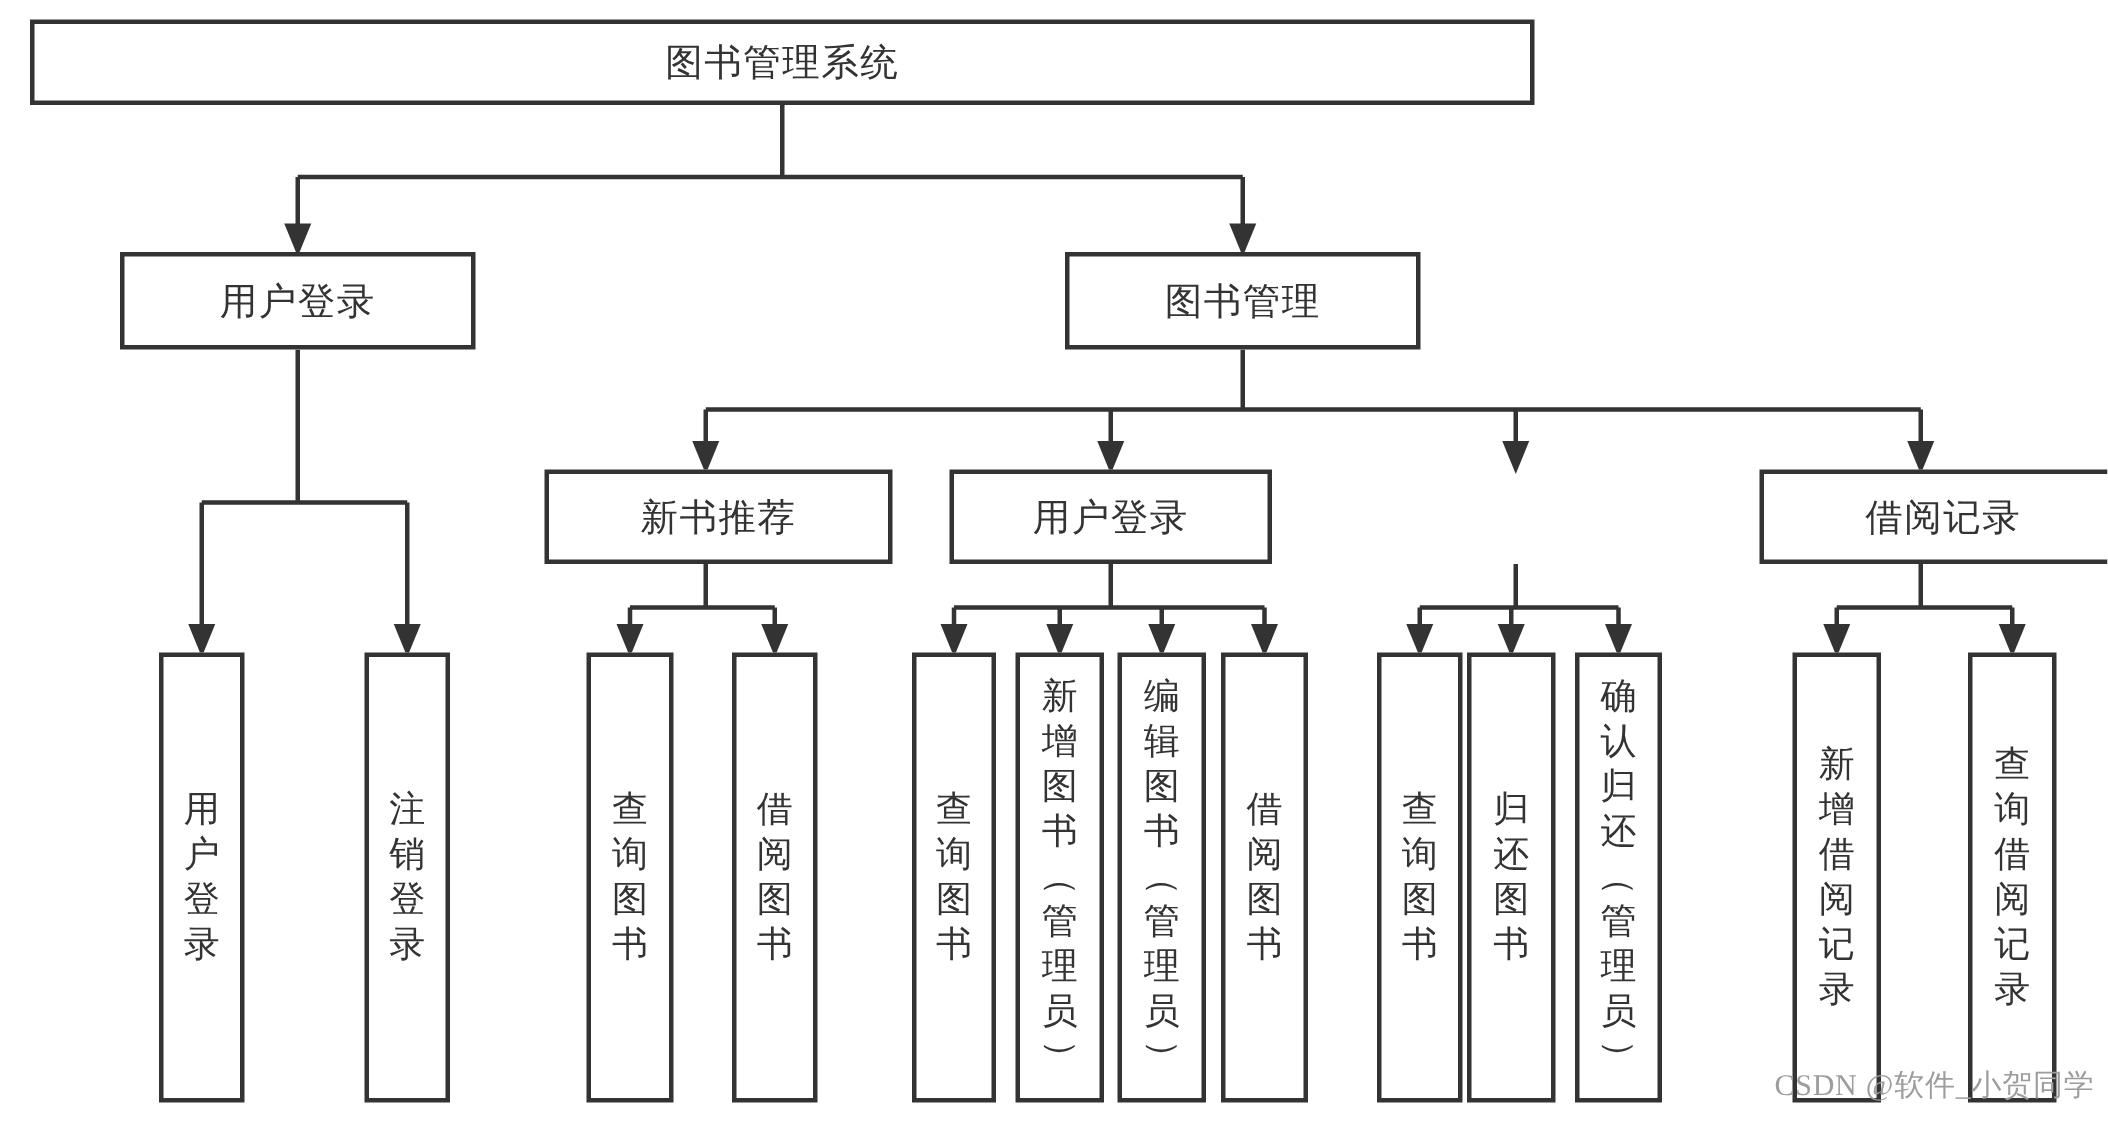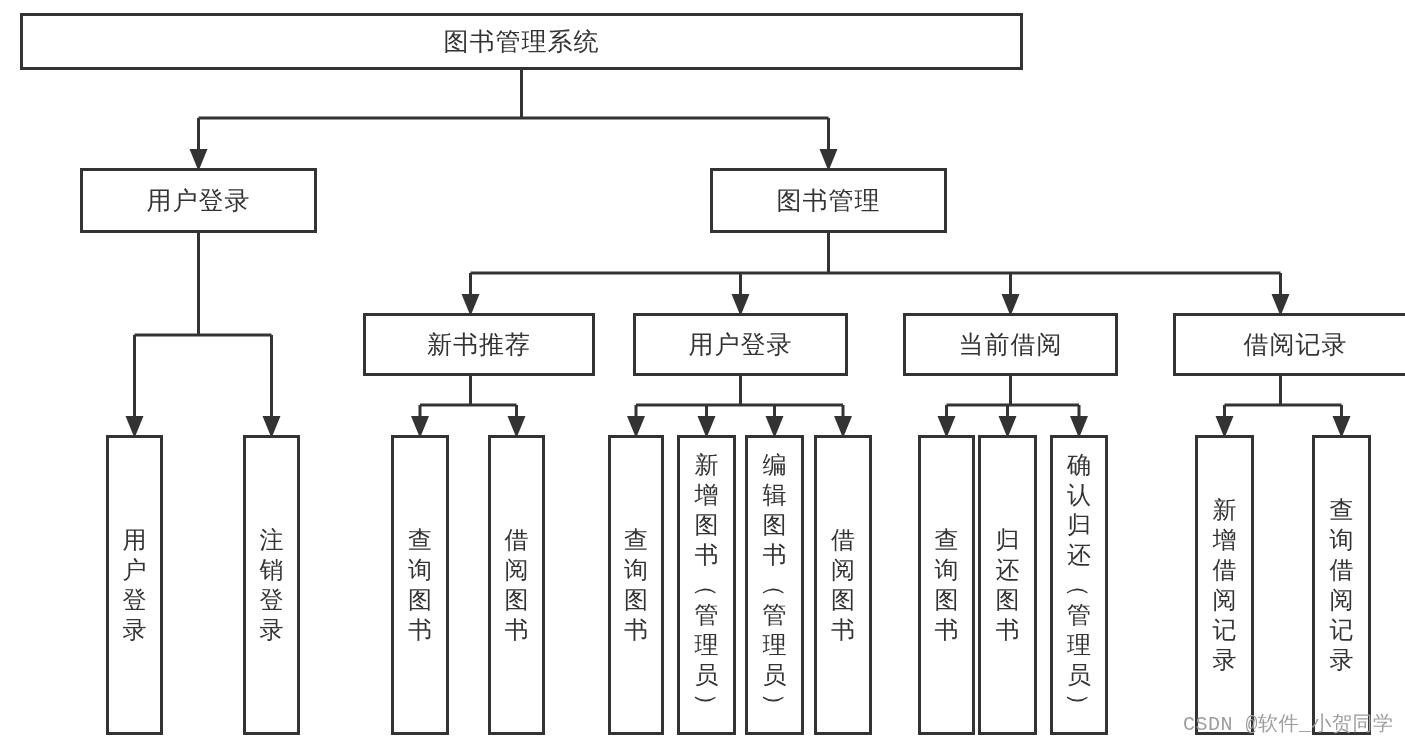--- a/index.html
+++ b/index.html
@@ -21,21 +21,21 @@
     color:#333333;font-family:"Liberation Sans",sans-serif;
   }
   .vlabel span{
     display:block;width:30px;height:30px;line-height:30px;text-align:center;
     font-size:24px;
   }
   .vlabel span.rot{transform:rotate(90deg);}
   #watermark{
     position:absolute;left:1183px;top:710px;font-size:20px;letter-spacing:0.5px;
     color:#9d9d9d;z-index:6;white-space:nowrap;
-    font-family:Liberation Mono, monospace;
+    font-family:Liberation Serif, serif;
   }
 </style>
 </head>
 <body>
 
 <div id="canvas">
 
   <svg id="edges" viewBox="0 0 1405 747" xmlns="http://www.w3.org/2000/svg">
       <path d="M 521.5 70 V 118 M 198.5 118 H 828.5 M 198.5 118 V 153 M 828.5 118 V 153" stroke="#333333" stroke-width="3" fill="none"></path>
       <polygon points="189.5,149 207.5,149 198.5,171" fill="#333333"></polygon>
@@ -75,23 +75,20 @@
   <div class="box" style="left:80px;top:168px;width:237px;height:65px">
     <span class="hlabel">用户登录</span>
   </div>
 
   <div class="box" style="left:363px;top:313px;width:232px;height:63px">
     <span class="hlabel">新书推荐</span>
   </div>
   <div class="box" style="left:633px;top:313px;width:215px;height:63px">
     <span class="hlabel">用户登录</span>
   </div>
-  <div class="box" style="left:903px;top:313px;width:215px;height:63px">
-    <span class="hlabel">当前借阅</span>
-  </div>
   <div class="box" style="left:1173px;top:313px;width:245px;height:63px">
     <span class="hlabel">借阅记录</span>
   </div>
 
   <div class="box" style="left:106px;top:435px;width:57px;height:300px">
     <span class="vlabel">
         <span>用</span>
         <span>户</span>
         <span>登</span>
         <span>录</span>

